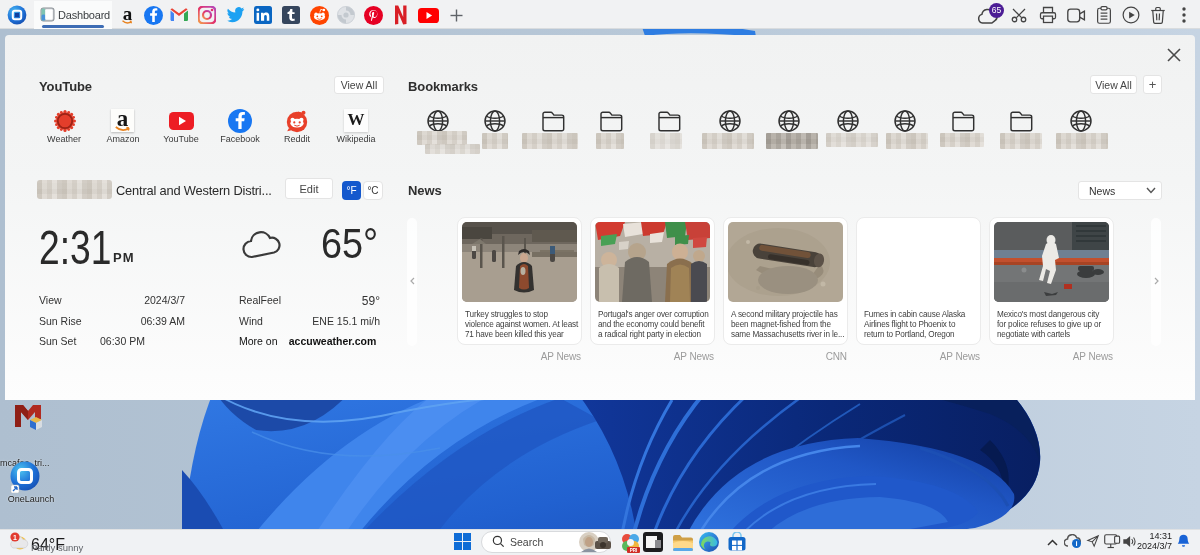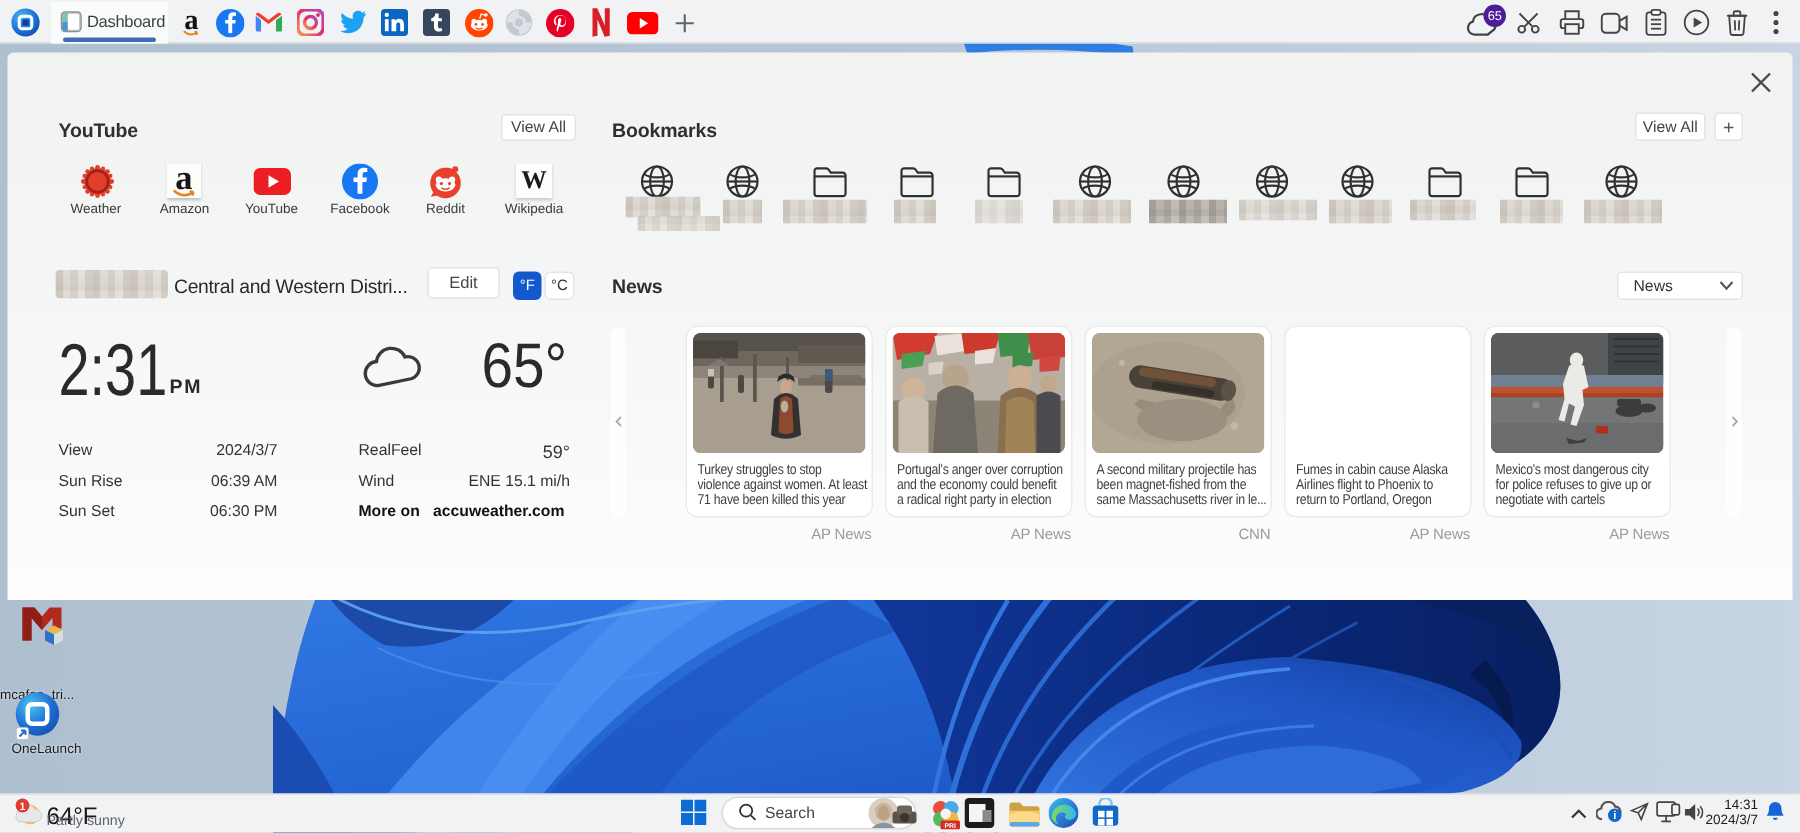--- a/index.html
+++ b/index.html
@@ -364,24 +364,24 @@
   <svg class="abs" width="42" height="34" viewBox="0 0 42 34" style="left:239px;top:227px" fill="none" stroke="#3a3a3a" stroke-width="2.2">
     <path d="M10,28 a8,8 0 0 1 -1,-16 a10,10 0 0 1 19,-3 a7.5,7.5 0 0 1 4,14.5 z" transform="translate(3,2)"></path>
   </svg>
   <div class="abs" style="left:321px;top:220px;font-size:42px;color:#2a2a2a;transform:scaleX(0.9);transform-origin:0 0;white-space:nowrap">65°</div>
 
   <div class="abs" style="left:39px;top:294px;font-size:10.5px;color:#333">View</div>
   <div class="abs" style="left:39px;top:314.5px;font-size:10.5px;color:#333">Sun Rise</div>
   <div class="abs" style="left:39px;top:335px;font-size:10.5px;color:#333">Sun Set</div>
   <div class="abs" style="left:100px;top:294px;width:85px;text-align:right;font-size:10.5px;color:#333">2024/3/7</div>
   <div class="abs" style="left:100px;top:314.5px;width:85px;text-align:right;font-size:10.5px;color:#333">06:39 AM</div>
-  <div class="abs" style="left:100px;top:335px;width:85px;text-align:right;font-size:10.5px;color:#333">06:30 PM</div>
+  <div class="abs" style="left:100px;top:335px;width:85px;font-size:10.5px;color:#333">06:30 PM</div>
   <div class="abs" style="left:239px;top:294px;font-size:10.5px;color:#333">RealFeel</div>
   <div class="abs" style="left:239px;top:314.5px;font-size:10.5px;color:#333">Wind</div>
-  <div class="abs" style="left:239px;top:335px;font-size:10.5px;color:#111;font-weight:bold">More on</div>
+  <div class="abs" style="left:239px;top:335px;font-size:10.5px;color:#111;font-weight:normal">More on</div>
   <div class="abs" style="left:280px;top:294px;width:100px;text-align:right;font-size:12px;color:#333">59°</div>
   <div class="abs" style="left:280px;top:314.5px;width:100px;text-align:right;font-size:10.5px;color:#333">ENE 15.1 mi/h</div>
   <div class="abs" style="left:272px;top:335px;width:121px;text-align:center;font-size:10.5px;color:#111;font-weight:bold">accuweather.com</div>
 
   <div class="abs h1" style="left:408px;top:183px">News</div>
   <div class="btn" style="left:1078px;top:181px;width:84px;height:19px"></div>
   <div class="abs" style="left:1089px;top:185px;font-size:10.5px;color:#333">News</div>
   <svg class="abs" width="10" height="7" viewBox="0 0 10 7" style="left:1146px;top:187px" fill="none" stroke="#555" stroke-width="1.4">
       <path d="M1,1 L5,5.5 L9,1"></path>
     </svg>

